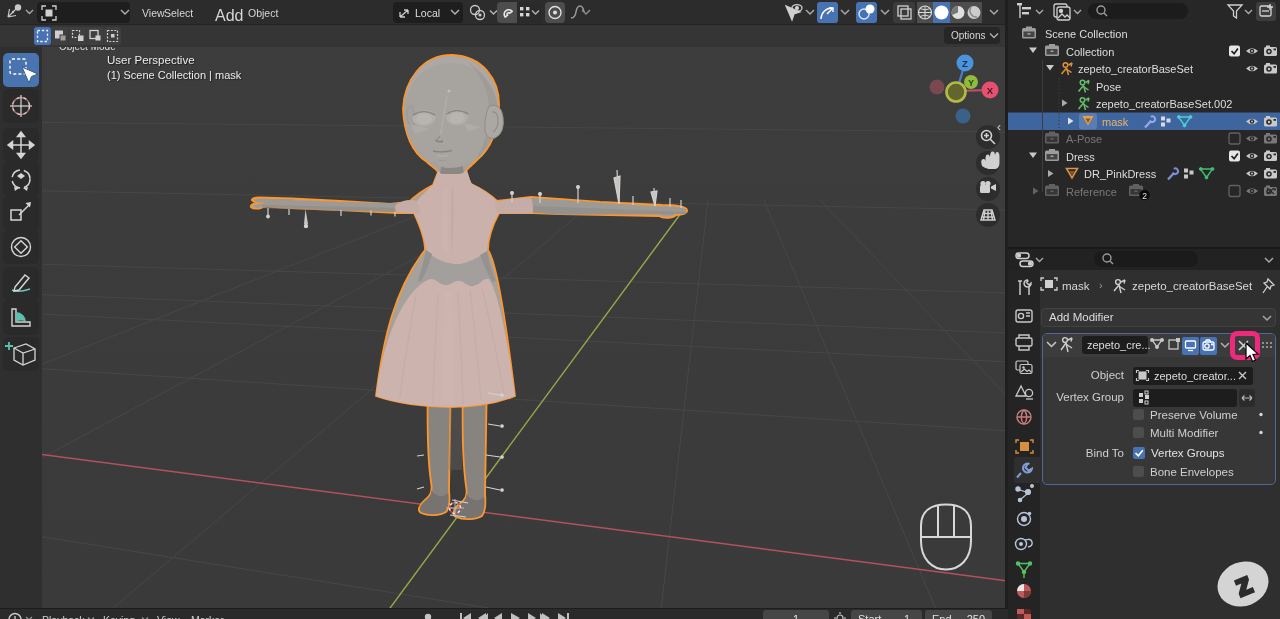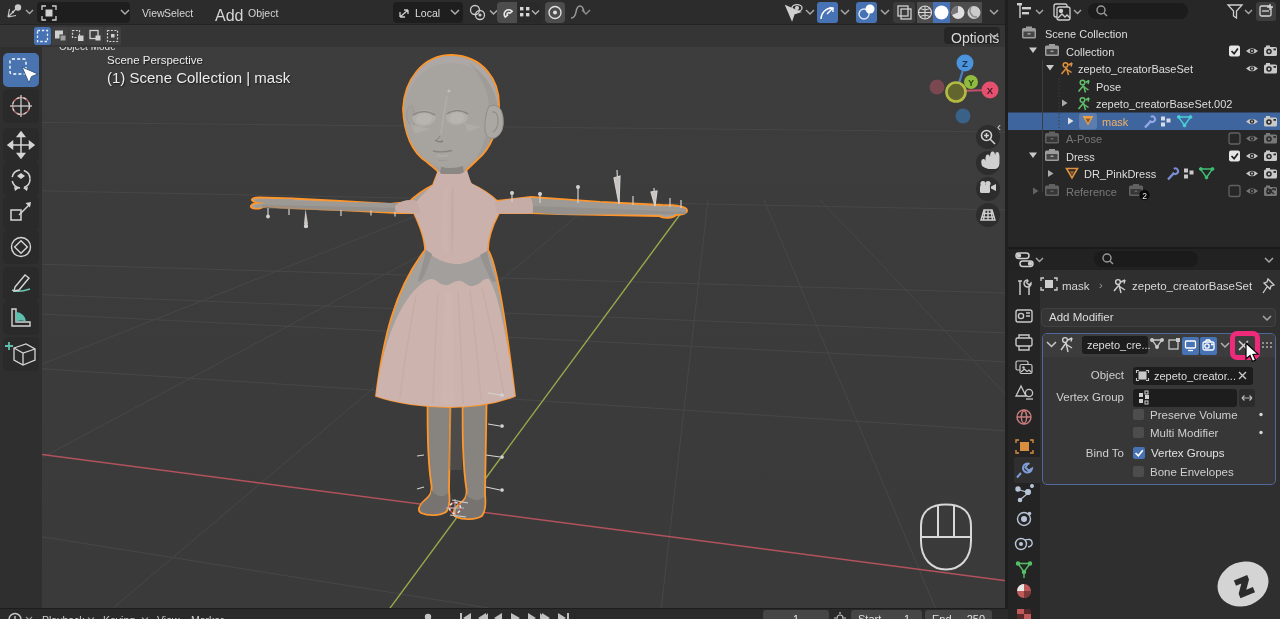--- a/index.html
+++ b/index.html
@@ -230,22 +230,22 @@
 
       <g fill="none" stroke="#d8d8d8" stroke-width="2">
         <path d="M 921 537 L 921 526 C 921 511 931 504.5 946 504.5 C 961 504.5 971 511 971 526 L 971 541 C 971 559 960 569.5 946 569.5 C 932 569.5 921 559 921 541 Z"></path>
         <line x1="921" y1="537" x2="971" y2="537"></line>
         <line x1="938" y1="505" x2="938" y2="537"></line>
         <line x1="954" y1="505" x2="954" y2="537"></line>
       </g>
     </g>
   </svg>
 
-  <div class="txt" style="left:107px;top:54px;font-size:11.5px;color:#ececec;text-shadow:1px 1px 1px rgba(0,0,0,0.5);">Scene Perspective</div>
-  <div class="txt" style="left:107px;top:69px;font-size:15px;color:#ececec;text-shadow:1px 1px 1px rgba(0,0,0,0.5);">(1) Scene Collection | mask</div>
+  <div class="txt" style="left:107px;top:54px;font-size:11.5px;color:#ececec;text-shadow:1px 1px 1px rgba(0,0,0,0.5);">User Perspective</div>
+  <div class="txt" style="left:107px;top:69px;font-size:11px;color:#ececec;text-shadow:1px 1px 1px rgba(0,0,0,0.5);">(1) Scene Collection | mask</div>
 
   <svg class="abs" width="120" height="180" viewBox="0 0 120 180" style="left:900px;top:40px;">
     <line x1="65" y1="23" x2="57" y2="50" stroke="#4a7fc2" stroke-width="2.2"></line>
     <line x1="90" y1="50" x2="58" y2="51" stroke="#c44f6a" stroke-width="2.2"></line>
     <circle cx="37" cy="47" r="7.5" fill="#7a4850"></circle>
     <circle cx="63" cy="76" r="7.5" fill="#3a6288"></circle>
     <circle cx="65" cy="23" r="8.5" fill="#4a93dd"></circle>
     <text x="65" y="27" font-size="9.5" font-weight="bold" fill="#1d3048" text-anchor="middle">Z</text>
     <circle cx="90" cy="50" r="8.5" fill="#e4506e"></circle>
     <text x="90" y="53.5" font-size="9.5" font-weight="bold" fill="#471722" text-anchor="middle">X</text>
@@ -402,21 +402,21 @@
     <rect x="38.5" y="3.5" width="7" height="7" fill="none" stroke="#cfcfcf" stroke-width="1.2" stroke-dasharray="2 1.4"></rect>
     <rect x="44" y="8.5" width="5.5" height="5.5" fill="#cfcfcf"></rect>
     <rect x="52.5" y="0" width="17" height="18" fill="#3f3f3f"></rect>
     <rect x="56" y="3.5" width="8" height="8" fill="none" stroke="#cfcfcf" stroke-width="1.3"></rect>
     <rect x="61.5" y="8.5" width="5" height="5" fill="#cfcfcf"></rect>
     <rect x="70" y="0" width="17" height="18" rx="2.5" fill="#3f3f3f"></rect>
     <rect x="73.5" y="3.5" width="10" height="11" fill="none" stroke="#cfcfcf" stroke-width="1.2" stroke-dasharray="2 1.4"></rect>
     <rect x="77" y="7" width="3.5" height="3.5" fill="#cfcfcf"></rect>
   </svg>
   <div class="abs" style="left:944px;top:27px;width:56px;height:17px;background:#262626;border-radius:4px;"></div>
-  <div class="txt" style="left:951px;top:29.5px;font-size:14px;color:#d8d8d8;">Options</div>
+  <div class="txt" style="left:951px;top:29.5px;font-size:10px;color:#d8d8d8;">Options</div>
   <svg class="abs" width="12" height="17" viewBox="0 0 12 17" style="left:988px;top:27px;">
       <path d="M 2 6.5 l 4 4 l 4 -4" stroke="#b0b0b0" stroke-width="1.4" fill="none"></path>
     </svg>
 
   <div class="abs" style="left:0;top:47px;width:42px;height:561px;background:#2f2f2f;"></div>
   <svg class="abs" width="42" height="561" viewBox="0 0 42 561" style="left:0;top:47px;">
     <g>
       <rect x="3" y="6" width="36" height="34" rx="5" fill="#4a74b0"></rect>
       <rect x="10" y="12" width="16" height="15" rx="2" fill="none" stroke="#ffffff" stroke-width="1.4" stroke-dasharray="3 2.2"></rect>
       <path d="M 22 20 l 7 16 l 2.5 -6.5 l 6.5 -2.5 z" fill="#ffffff" stroke="#3a5a87" stroke-width="1"></path>

